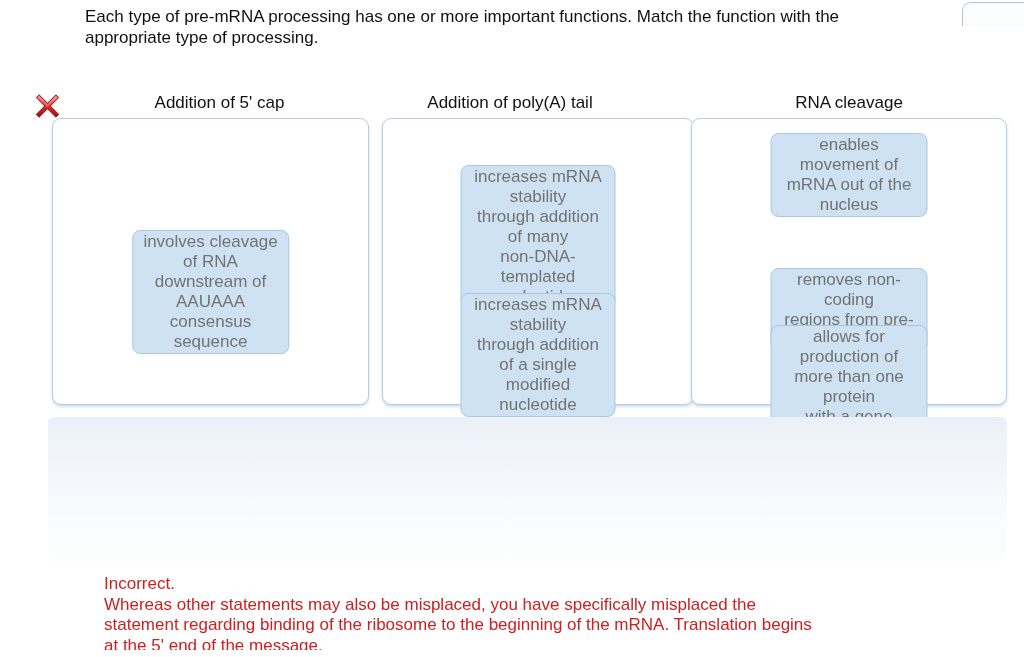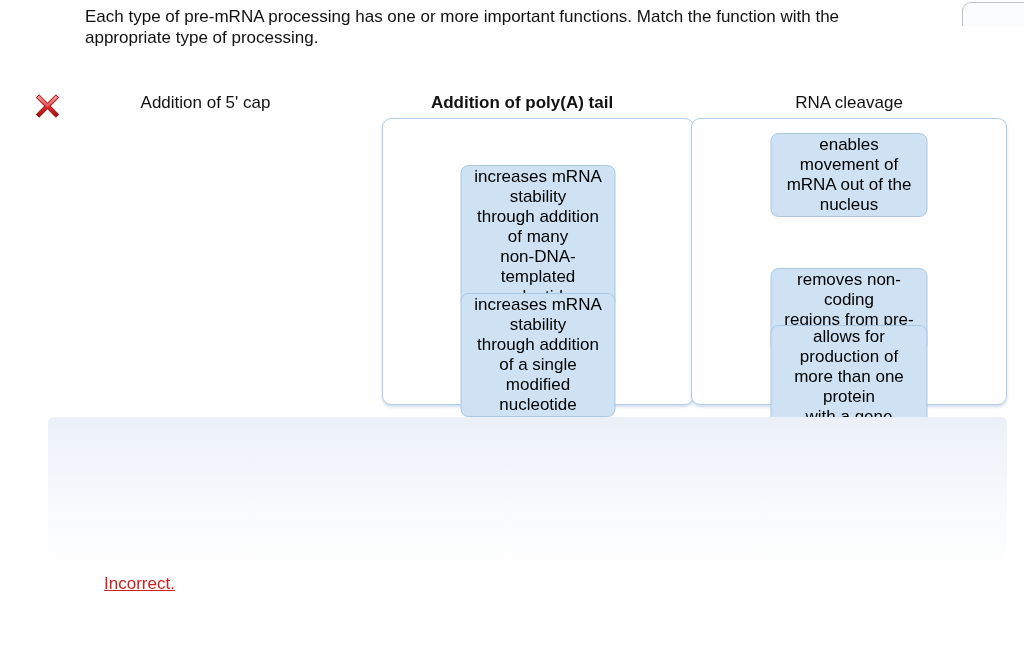--- a/index.html
+++ b/index.html
@@ -25,22 +25,22 @@
     border-top:1px solid #b9c3cd;
     border-left:1px solid #b9c3cd;
     border-top-left-radius:9px;
   }
   .x-icon { position:absolute; left:34px; top:93px; }
   .col-header {
     position:absolute; top:93px;
     font-size:17px; line-height:20px;
     text-align:center; color:#111111;
   }
-  .h1 { left:44px;  width:317px;padding-left:6px; }
-  .h2 { left:366px; width:312px;font-weight:bold; }
+  .h1 { left:58px;  width:317px;padding-left:6px; }
+  .h2 { left:354px; width:312px; }
   .h3 { left:691px; width:316px; }
   .dropbox {
     position:absolute; top:118px; height:287px;
     background:#ffffff;
     border:1.5px solid #b3cee8;
     border-radius:9px;
     box-shadow:0 2px 3px rgba(150,180,215,0.45);
   }
   .box1 { left:52px;  width:317px; }
   .box2 { left:382px; width:312px; }
@@ -49,33 +49,32 @@
     position:absolute; left:50%;
     transform:translateX(-50%);
     display:inline-block;
     background:#cfe2f4;
     border:1px solid #a9c7e1;
     border-radius:8px;
     padding:1px 9px;
     font-size:17px; line-height:20px;
     text-align:center;
     white-space:pre-line;
-    color:#000000;
+    color:#737373;
   }
   .answer-bank {
     position:absolute; left:48px; top:417px;
     width:959px; height:146px;
     border-radius:6px;
     background:linear-gradient(#ebf0f8, #f9fbfd 70%, #fefefe);
   }
   .feedback {
     position:absolute; left:104px; top:574px;
     font-size:17px; line-height:20.5px;
     color:#cc1f1f;
-    text-decoration:underline;
   }
   .feedback div { white-space:pre-line; }
 </style>
 </head>
 <body>
 
 <div class="page">
 
   <div class="instruction">Each type of pre-mRNA processing has one or more important functions. Match the function with the
 appropriate type of processing.</div>
@@ -91,20 +90,25 @@
       </linearGradient>
     </defs>
     <path d="M4.6 1.8 L13 10.2 L21.4 1.8 L24.2 4.6 L15.8 13 L24.2 21.4 L21.4 24.2 L13 15.8 L4.6 24.2 L1.8 21.4 L10.2 13 L1.8 4.6 Z" fill="url(#xg)" stroke="#8c1010" stroke-width="1" stroke-linejoin="round"></path>
     <path d="M5 3.2 L13 11.2 L21 3.2 L22.8 4.6 L13 14 L3.2 4.6 Z" fill="#ffffff" opacity="0.22"></path>
   </svg>
 
   <div class="col-header h1">Addition of 5' cap</div>
   <div class="col-header h2">Addition of poly(A) tail</div>
   <div class="col-header h3">RNA cleavage</div>
 
+  <div class="dropbox box1">
+    <div class="chip" style="top:111px">involves cleavage of RNA
+downstream of AAUAAA
+consensus sequence</div>
+  </div>
 
   <div class="dropbox box2">
     <div class="chip" style="top:46px">increases mRNA stability
 through addition of many
 non-DNA-templated
 nucleotides</div>
     <div class="chip" style="top:174px">increases mRNA stability
 through addition of a single
 modified nucleotide</div>
   </div>
@@ -116,15 +120,18 @@
 regions from pre-mRNA</div>
     <div class="chip" style="top:206px">allows for production of
 more than one protein
 with a gene</div>
   </div>
 
   <div class="answer-bank"></div>
 
   <div class="feedback">
     <div>Incorrect.</div>
+    <div>Whereas other statements may also be misplaced, you have specifically misplaced the
+statement regarding binding of the ribosome to the beginning of the mRNA.  Translation begins
+at the 5' end of the message.</div>
   </div>
 
 </div>
 
 </body></html>

